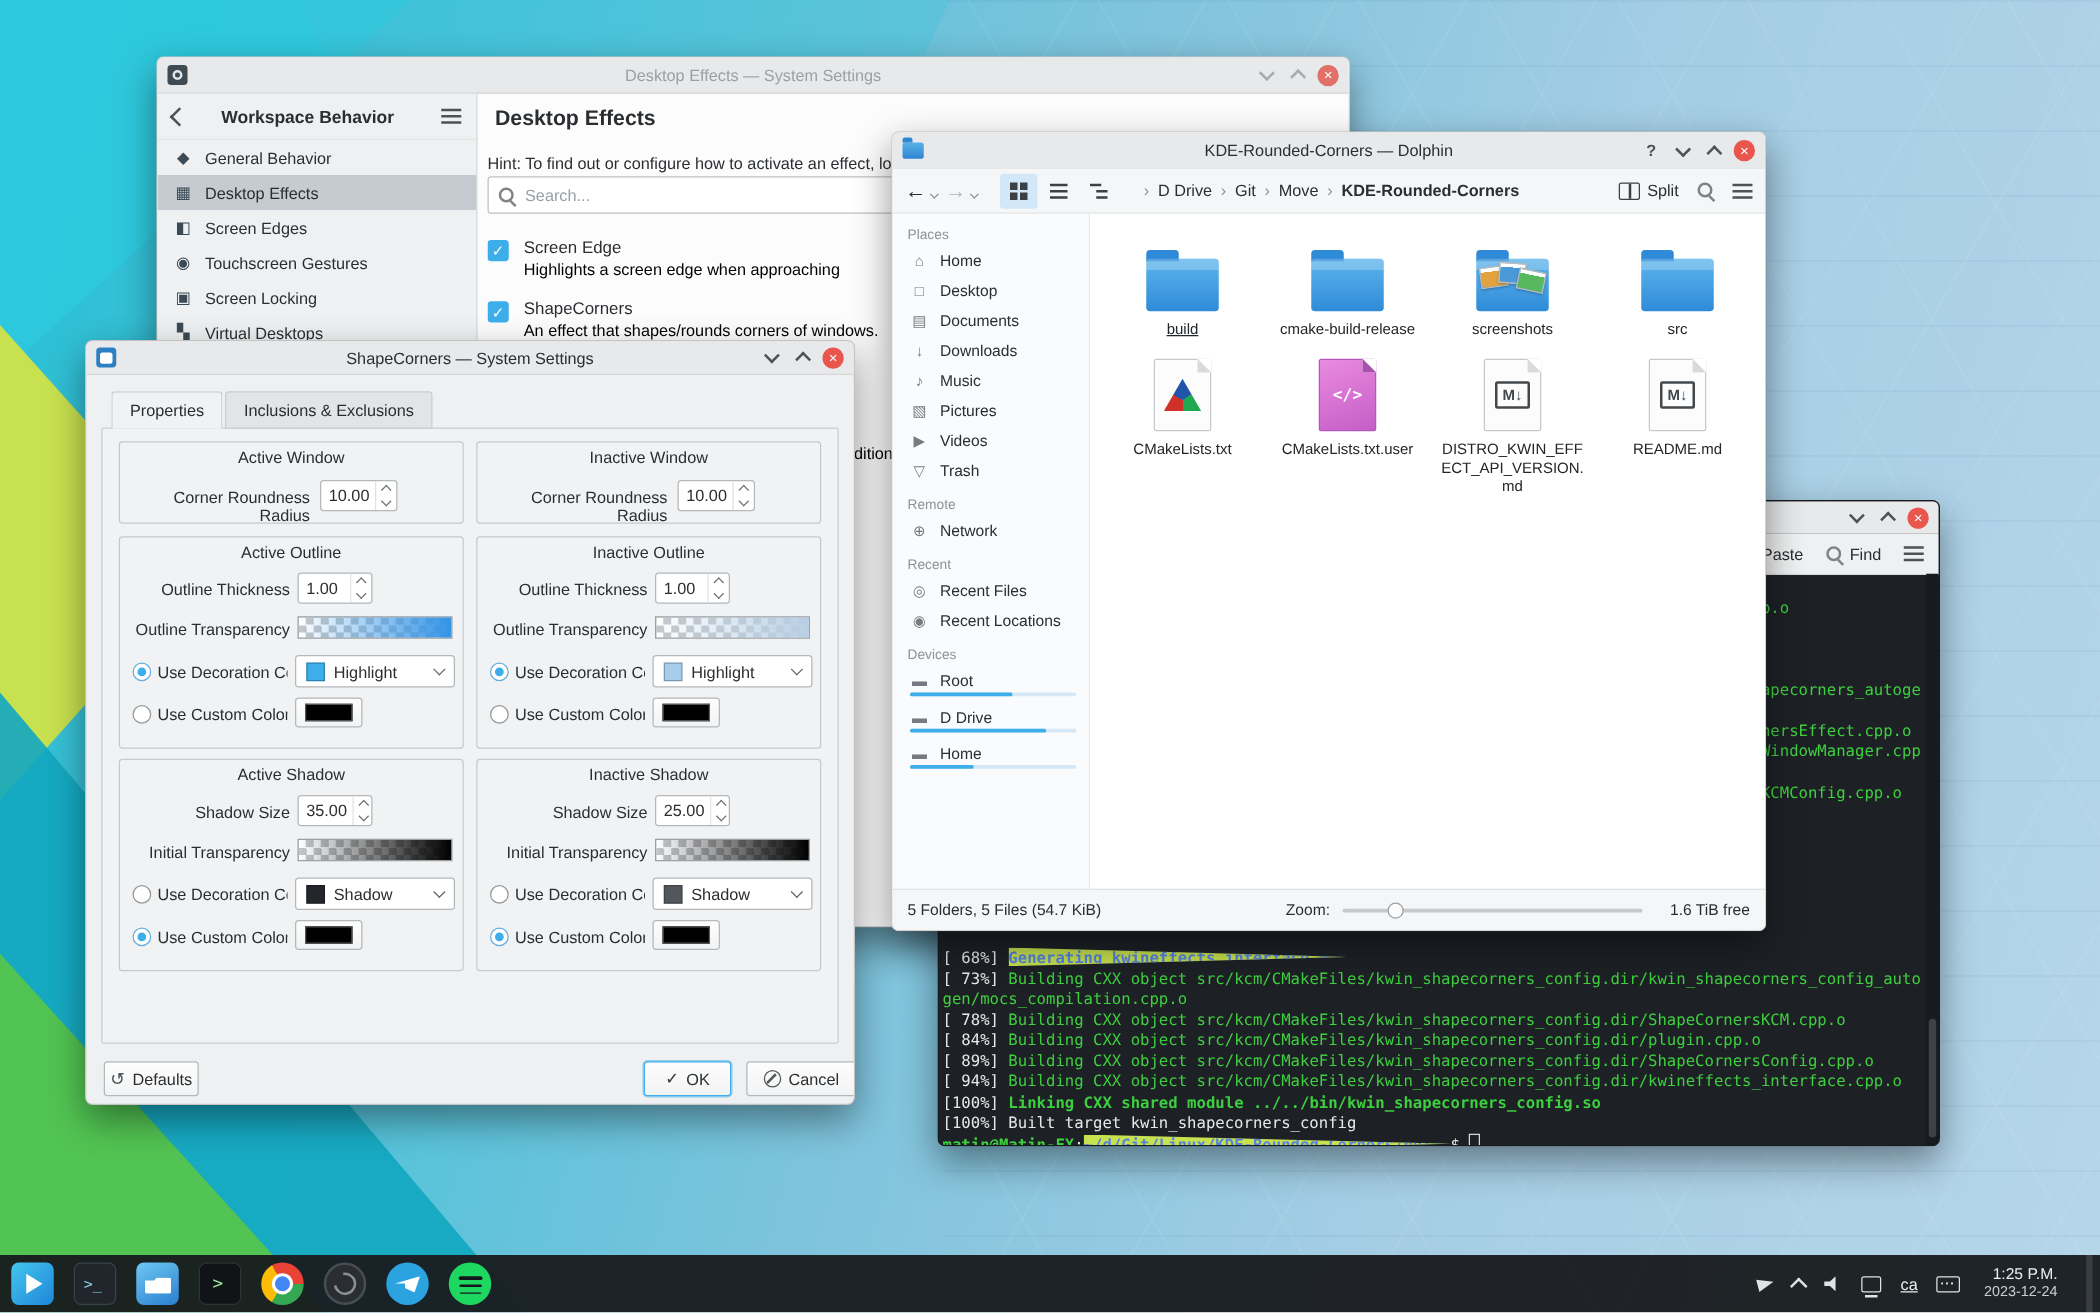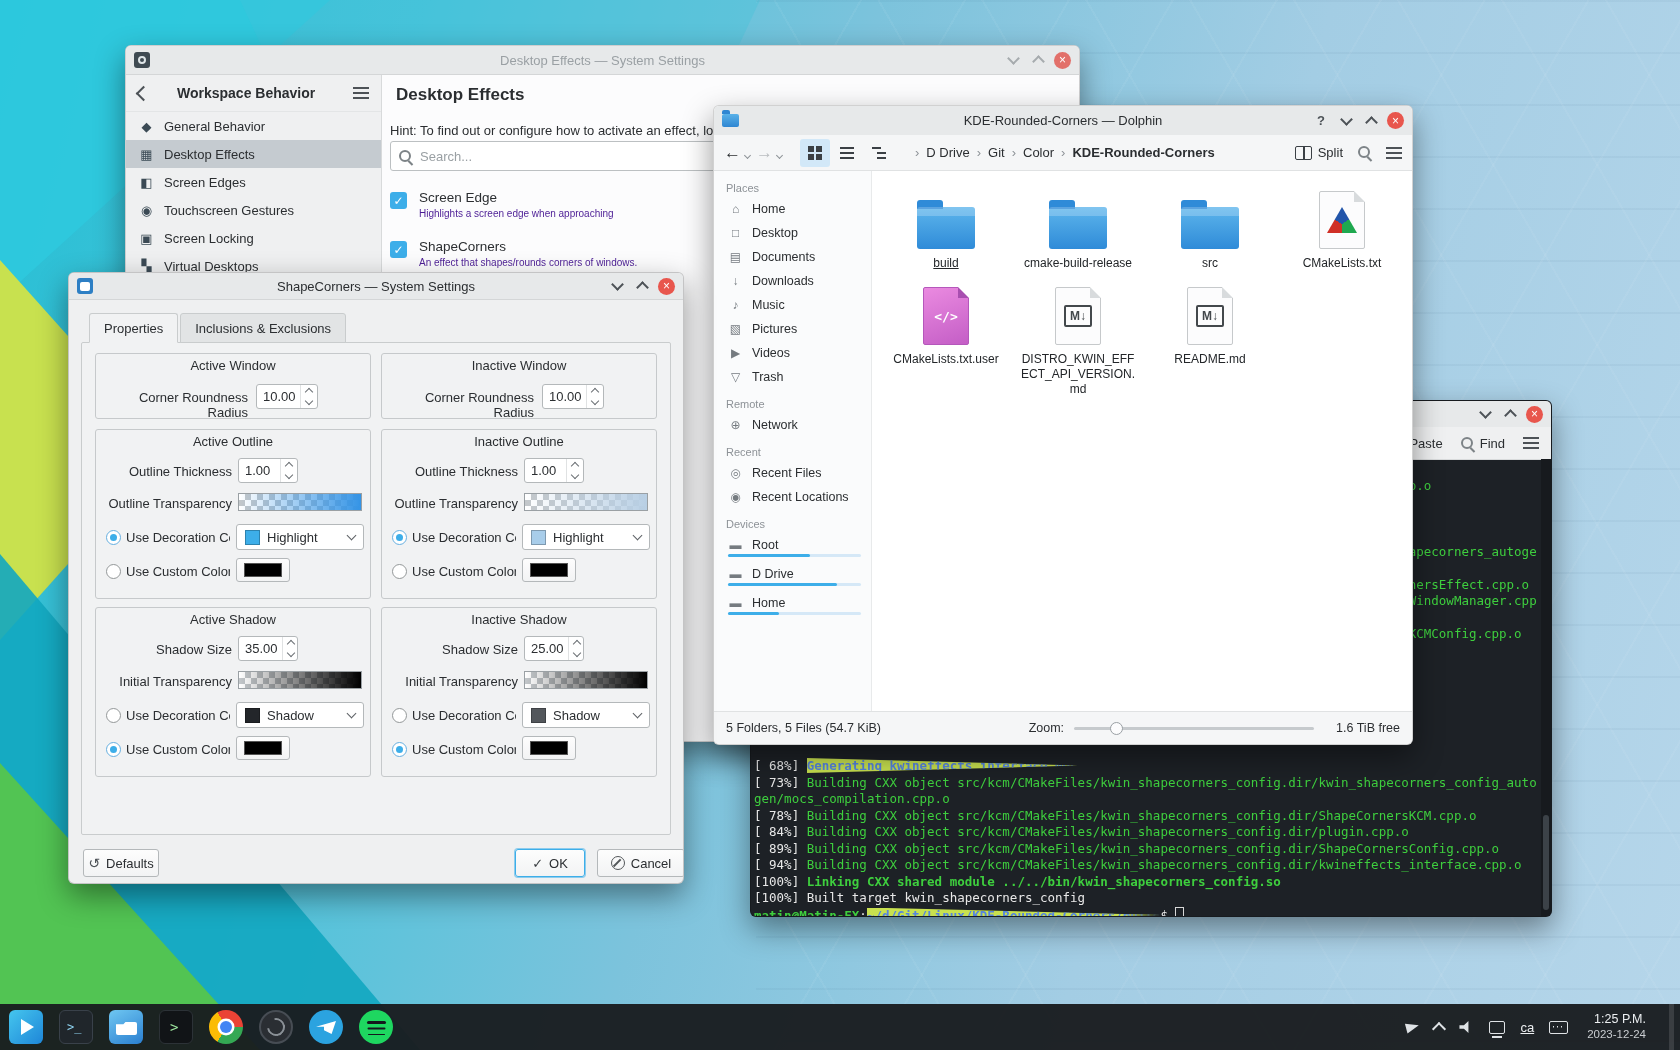--- a/index.html
+++ b/index.html
@@ -56,21 +56,21 @@
   .ss-main{position:absolute;left:256px;top:29px;right:0;bottom:0;}
   .ss-heading{position:absolute;left:14px;top:10px;font-size:17px;font-weight:bold;color:#2b2e31;}
   .ss-hint{position:absolute;left:8px;top:48px;font-size:13px;color:#2b2e31;white-space:nowrap;}
   .ss-search{position:absolute;left:8px;top:66px;right:18px;height:30px;background:#fff;border:1px solid #bcc0c2;border-radius:3px;display:flex;align-items:center;gap:8px;padding:0 8px;box-sizing:border-box;}
   .ph{color:#9aa0a4;font-size:13px;}
   .fx-list{position:absolute;left:8px;top:110px;right:0;bottom:0;overflow:hidden;}
   .fx-row{display:flex;gap:12px;height:49px;align-items:flex-start;padding-top:5px;box-sizing:border-box;}
   .cbx{width:17px;height:17px;border-radius:3px;background:#3daee9;color:#fff;font-size:12px;font-weight:bold;display:flex;align-items:center;justify-content:center;margin-top:2px;flex:0 0 auto;}
   .cbx:not(.on){background:#fff;border:1px solid #a8acaf;box-sizing:border-box;}
   .fx-name{font-size:13.5px;color:#2b2e31;}
-  .fx-desc{font-size:10px;color:#4c1d95;margin-top:3px;}
+  .fx-desc{font-size:13px;color:#000000;margin-top:3px;}
 
   
   .w-sc{left:68px;top:272px;width:616px;height:612px;background:#eff0f1;z-index:40;}
   .w-sc .titlebar{height:26px;}
   .tabs{position:absolute;left:20px;top:40px;display:flex;z-index:3;}
   .tab{height:30px;display:flex;align-items:center;padding:0 14px;font-size:13px;border:1px solid #c9cccd;background:#e2e4e5;color:#2b2e31;box-sizing:border-box;border-radius:3px 3px 0 0;margin-right:2px;}
   .tab.active{background:#f1f2f3;border-bottom-color:#f1f2f3;}
   .pane{position:absolute;left:12px;right:12px;top:69px;height:491px;border:1px solid #c9cccd;background:#f1f2f3;border-radius:2px;}
   .group{position:absolute;border:1px solid #c6c9cb;border-radius:3px;}
   .g-aw{left:26px;top:80px;width:274px;height:64px;}
@@ -407,21 +407,21 @@
         <span class="vbtn">
             <span class="ic-tree"></span>
           </span>
       </span>
       <span class="crumbs">
         <span class="sep"></span>
         <span class="crumb">D Drive</span>
         <span class="sep"></span>
         <span class="crumb">Git</span>
         <span class="sep"></span>
-        <span class="crumb">Color</span>
+        <span class="crumb">Move</span>
         <span class="sep"></span>
         <span class="crumb last">KDE-Rounded-Corners</span>
       </span>
       <span class="d-tools">
         <span class="split-grp">
           <span class="split-ic"></span>
           <span>Split</span>
         </span>
         <span class="mag"></span>
         <span class="burger"></span>
@@ -504,20 +504,30 @@
             <div class="ficon">
               <div class="folder"></div>
             </div>
             <div class="flabel fsel">build</div>
           </div>
           <div class="fcell">
             <div class="ficon">
               <div class="folder"></div>
             </div>
             <div class="flabel">cmake-build-release</div>
+          </div>
+          <div class="fcell">
+            <div class="ficon">
+              <div class="folder">
+                <span class="shot p1"></span>
+                <span class="shot p2"></span>
+                <span class="shot p3"></span>
+              </div>
+            </div>
+            <div class="flabel">screenshots</div>
           </div>
           <div class="fcell">
             <div class="ficon">
               <div class="folder"></div>
             </div>
             <div class="flabel">src</div>
           </div>
           <div class="fcell">
             <div class="ficon">
               <div class="page">

